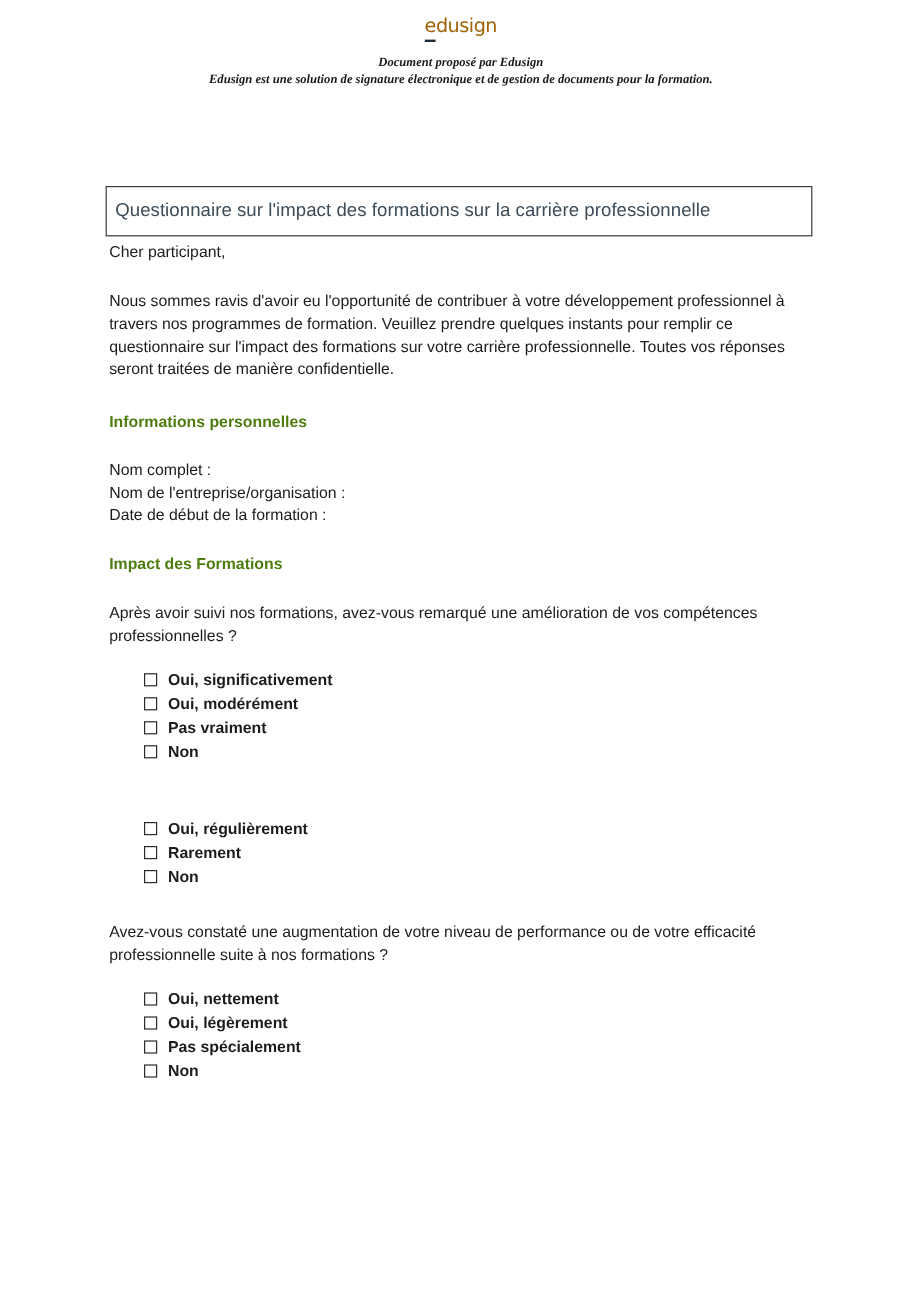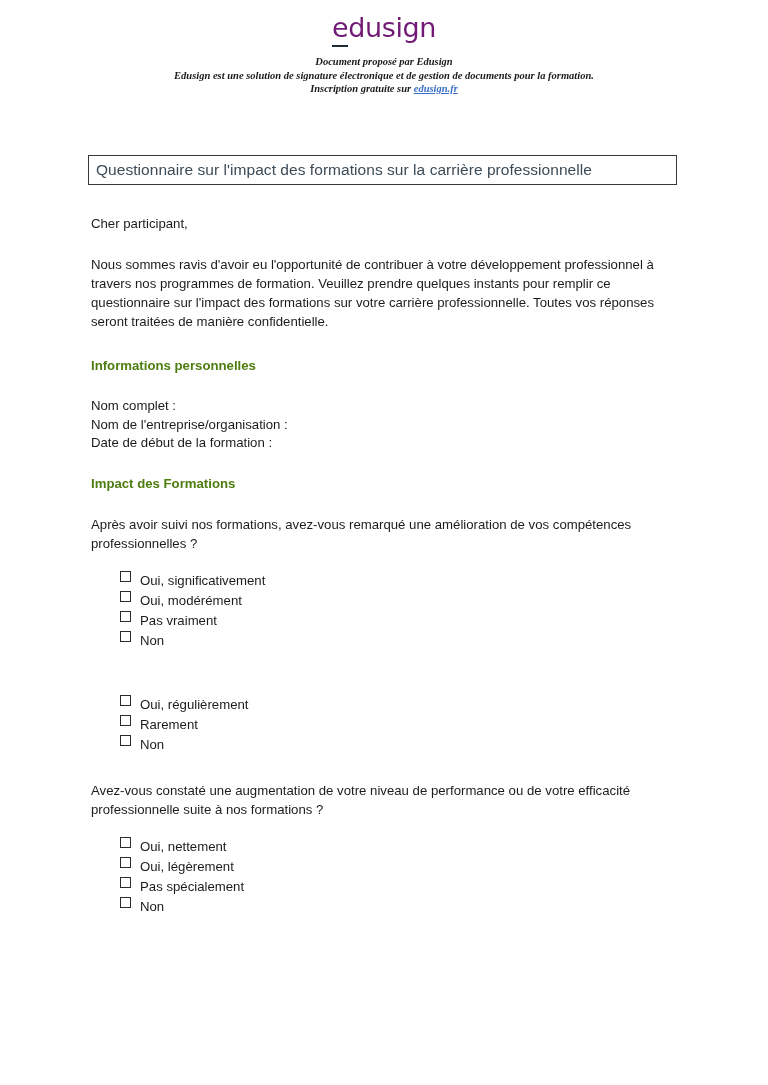--- a/index.html
+++ b/index.html
@@ -26,24 +26,24 @@
   }
 
   
   .brand-header {
     padding-top: 14px;
     text-align: center;
   }
   .logo {
     display: inline-block;
     font-family: "DejaVu Sans", sans-serif;
-    font-size: 27px;
+    font-size: 16px;
     font-weight: 500;
     letter-spacing: -0.4px;
-    color: #701a75;
+    color: #a16207;
     line-height: 1;
     position: relative;
   }
   .logo .logo-first {
     border-bottom: 2px solid #1d2b36;
     padding-bottom: 2px;
   }
 
   .header-lines {
     margin-top: 14px;
@@ -62,41 +62,41 @@
     color: #3a6fc4;
     text-decoration: underline;
   }
 
   
   .title-box {
     position: absolute;
     left: 88px;
     top: 155px;
     width: 589px;
-    height: 30px;
+    height: 42px;
     box-sizing: border-box;
     border: 1px solid #33393d;
     background: #ffffff;
     display: flex;
     align-items: center;
     padding-left: 7px;
   }
   .title-text {
     font-family: "Liberation Sans", sans-serif;
     font-size: 15.5px;
     color: #3b4b57;
     letter-spacing: 0.05px;
     white-space: nowrap;
   }
 
   
   .doc-body {
     position: absolute;
     left: 91px;
-    top: 214px;
+    top: 200px;
     width: 590px;
   }
 
   .para {
     font-size: 13.2px;
     line-height: 19px;
     color: #1c1c1c;
     margin: 0;
   }
   .para.greeting {
@@ -133,22 +133,23 @@
   }
 
   .options {
     margin: 0;
     padding: 0;
     list-style: none;
     margin-left: 29px;
   }
   .option-row {
     display: flex;
-    align-items: flex-start;
+    align-items: center;
     height: 20px;
+    font-weight: bold;
   }
   .checkbox {
     width: 11px;
     height: 11px;
     box-sizing: border-box;
     border: 1px solid #2b2b2b;
     background: #ffffff;
     flex: 0 0 auto;
     margin-right: 9px;
   }
@@ -162,21 +163,20 @@
 <body>
 
 <div class="page">
 
   <div class="brand-header">
     <div class="logo"><span class="logo-first">e</span><span>dusign</span></div>
 
     <div class="header-lines">
       <span class="hl">Document proposé par Edusign</span>
       <span class="hl">Edusign est une solution de signature électronique et de gestion de documents pour la formation.</span>
-      <span class="hl"><span>Inscription gratuite sur </span><a class="header-link" href="#">edusign.fr</a></span>
     </div>
   </div>
 
   <div class="title-box">
     <span class="title-text">Questionnaire sur l'impact des formations sur la carrière professionnelle</span>
   </div>
 
   <div class="doc-body">
 
     <p class="para greeting">Cher participant,</p>

